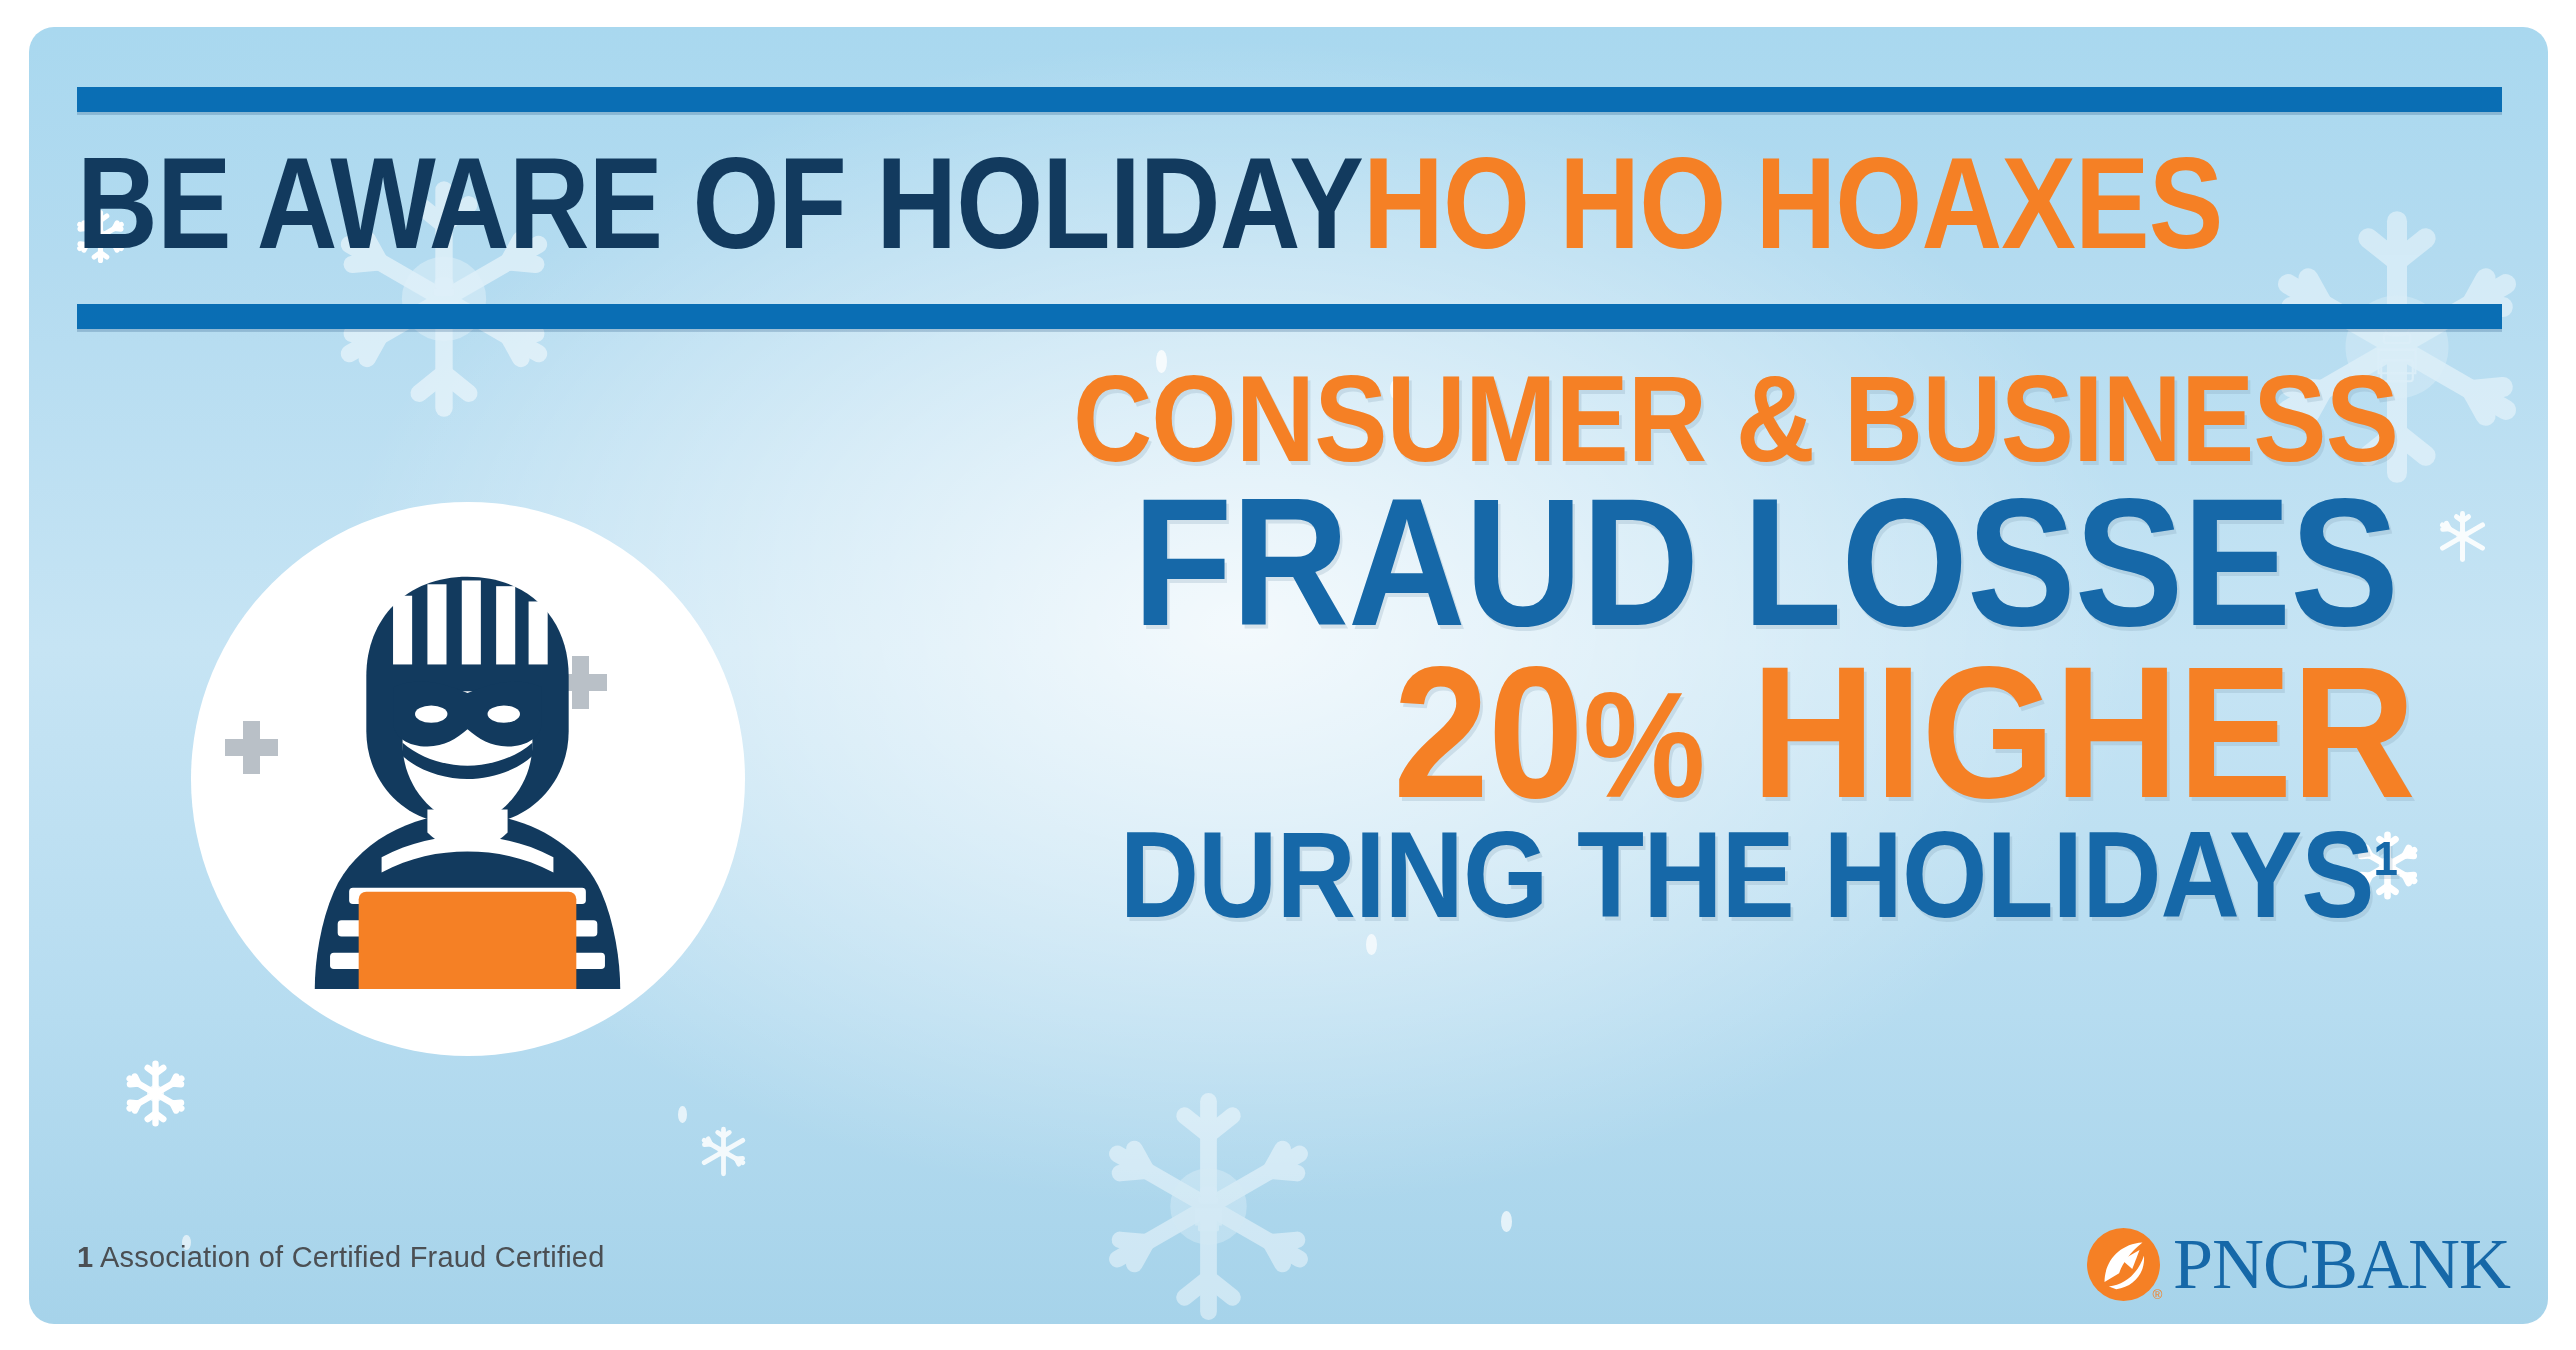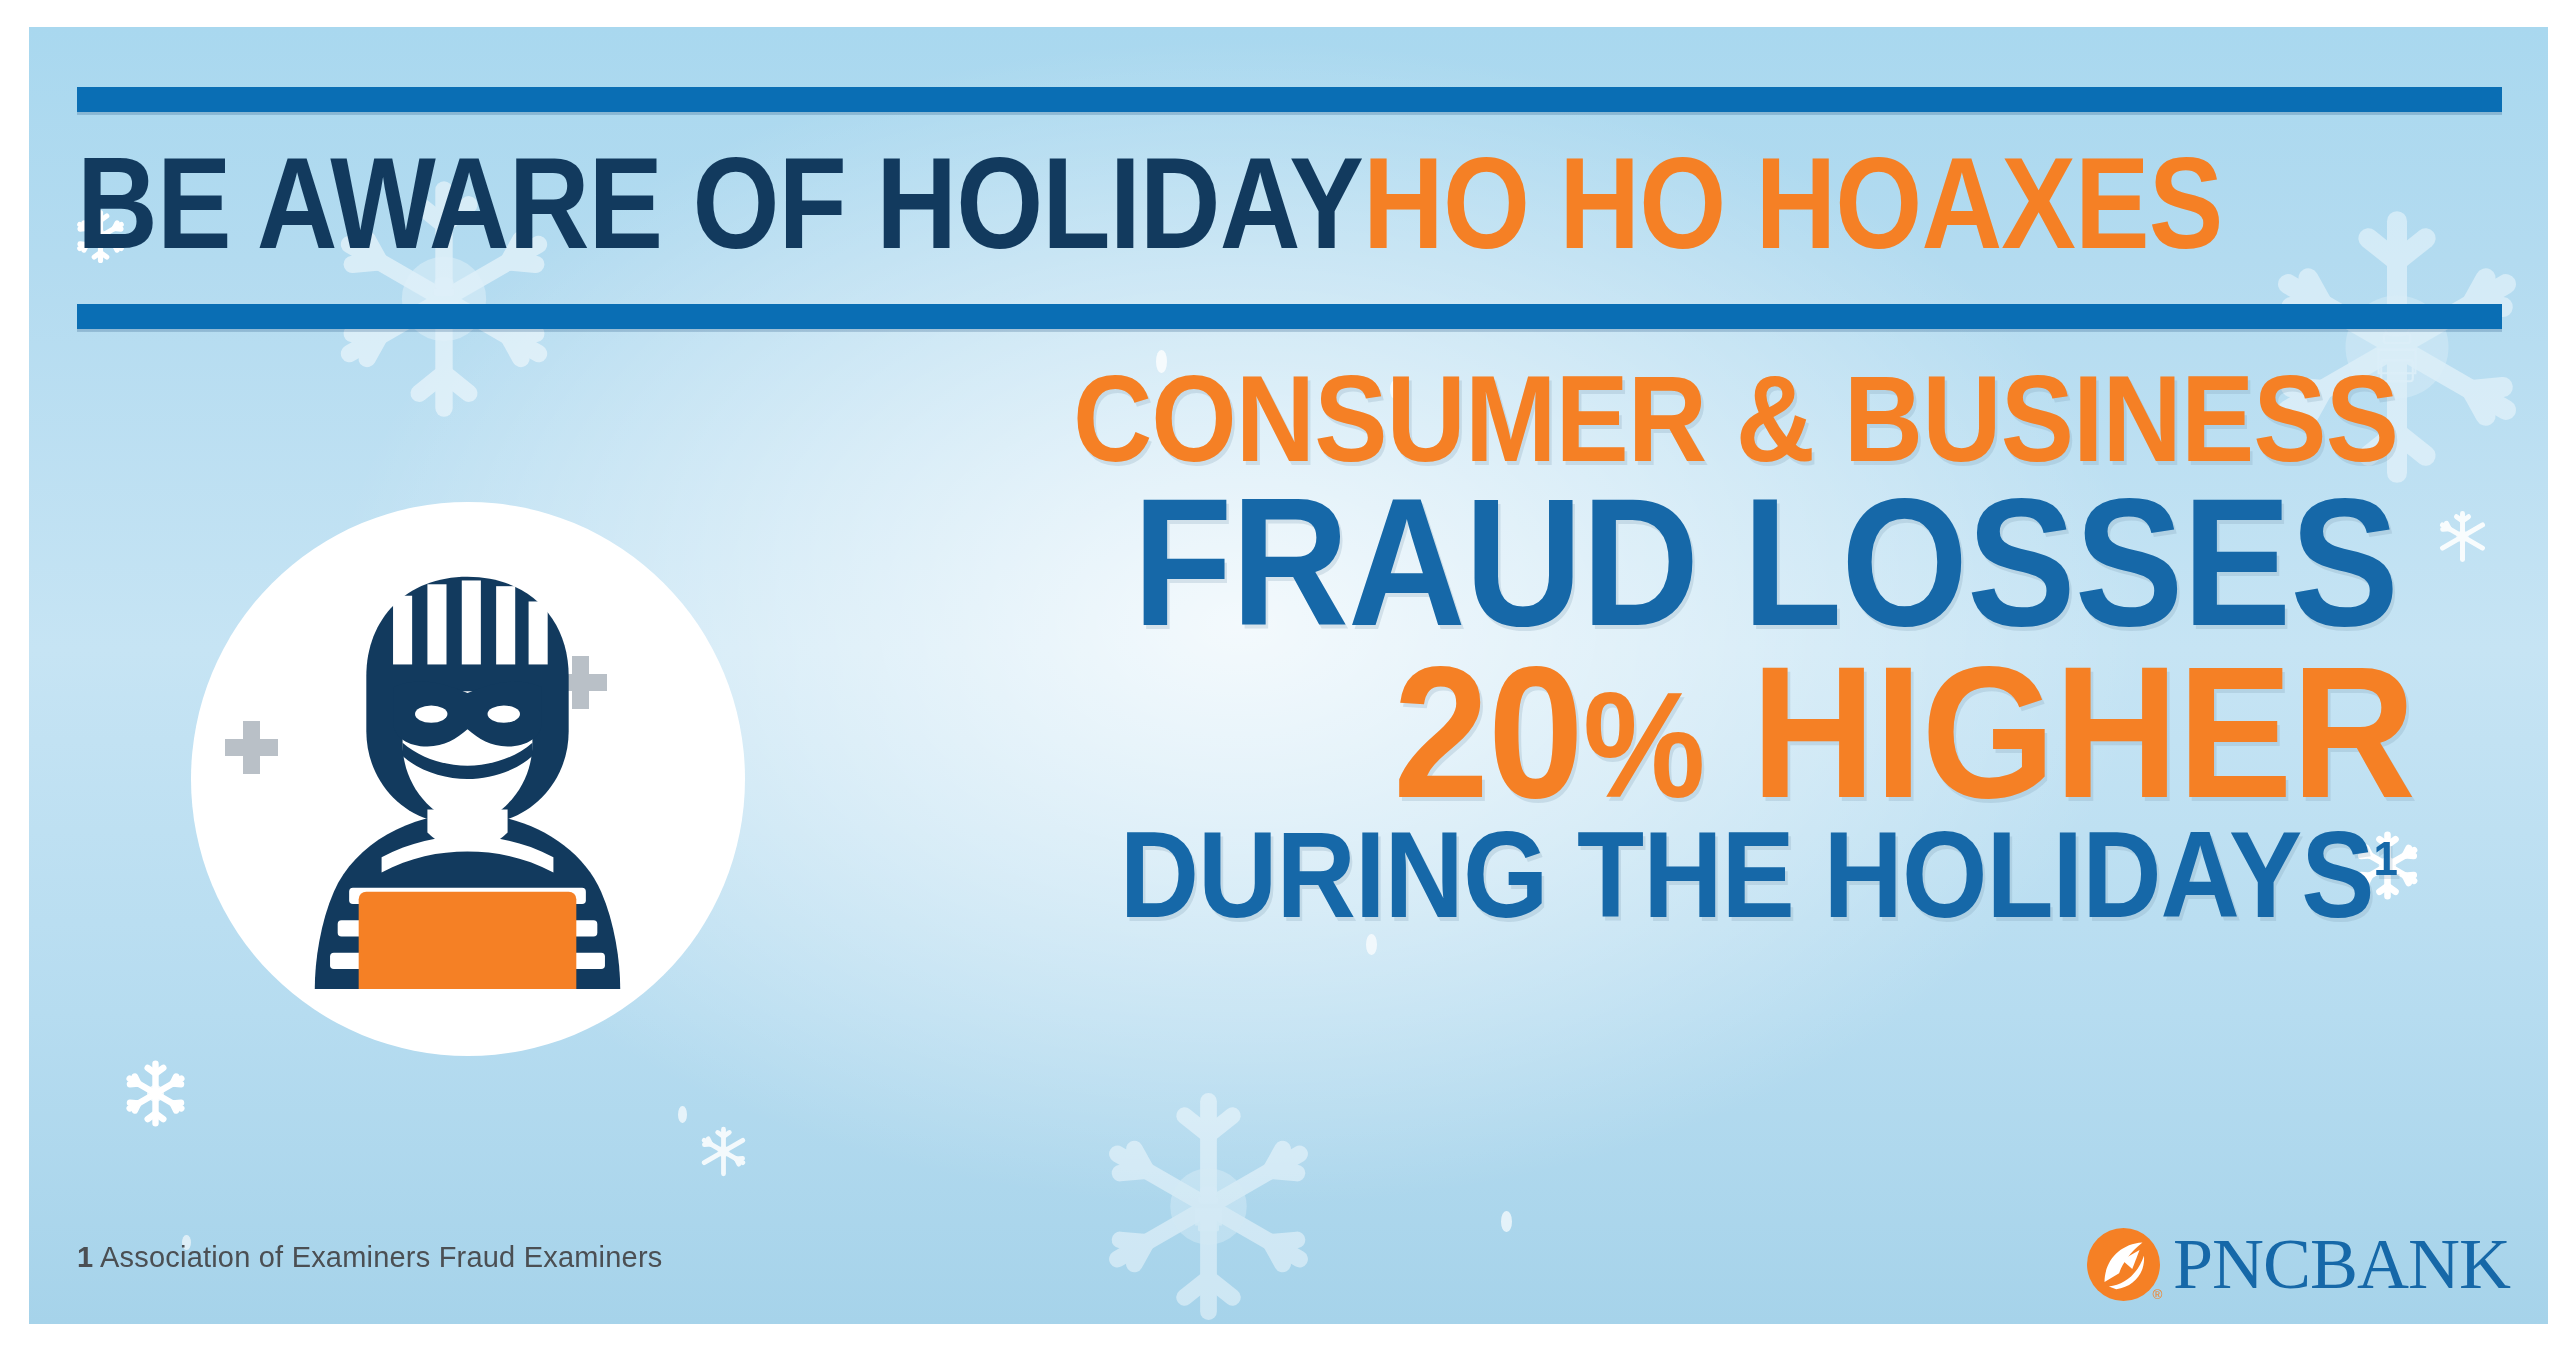--- a/index.html
+++ b/index.html
@@ -28,20 +28,21 @@
   #canvas {
     position: absolute;
     left: 29px;
     top: 27px;
     width: 2519px;
     height: 1297px;
     background:
       radial-gradient(ellipse 1337px 859px at 48% 46%, rgba(255,255,255,0.80) 0%, rgba(255,255,255,0.42) 34%, rgba(255,255,255,0.0) 68%),
       linear-gradient(to bottom, #a9d8ef 0%, #b3dbf0 18%, #c6e4f4 48%, #b6dcf0 76%, #a6d3ea 100%);
     overflow: hidden;
+    border-radius: 25px;
   }
 
   
   .snow-layer {
     position: absolute;
     inset: 0;
     pointer-events: none;
   }
   .flake {
     position: absolute;
@@ -462,21 +463,21 @@
       <span class="line line-shadow" id="line-2">FRAUD LOSSES</span>
       <span class="line line-shadow" id="line-3">
         <span>20</span><span class="pct">%</span>&nbsp;<span>HIGHER</span>
       </span>
       <span class="line line-shadow" id="line-4">
         <span>DURING THE HOLIDAYS</span><span class="sup">1</span>
       </span>
     </div>
 
     <div id="footnote">
-      <span class="fn-num">1</span><span>Association of Examiners Fraud Examiners</span>
+      <span class="fn-num">1</span><span>Association of Certified Fraud Certified</span>
     </div>
 
     <div id="pnc-logo">
       <div id="pnc-mark">
         <svg width="73" height="73" viewBox="0 0 100 100">
           <circle cx="50" cy="50" r="50" fill="#f58025"></circle>
           <path d="M24 74 C24 46 44 22 76 20 C58 34 48 50 44 62 Z" fill="#ffffff"></path>
           <path d="M30 80 C52 78 70 62 78 38 C80 60 66 80 40 84 Z" fill="#ffffff"></path>
           <path d="M48 44 L72 30 L62 56 Z" fill="#ffffff"></path>
         </svg>

